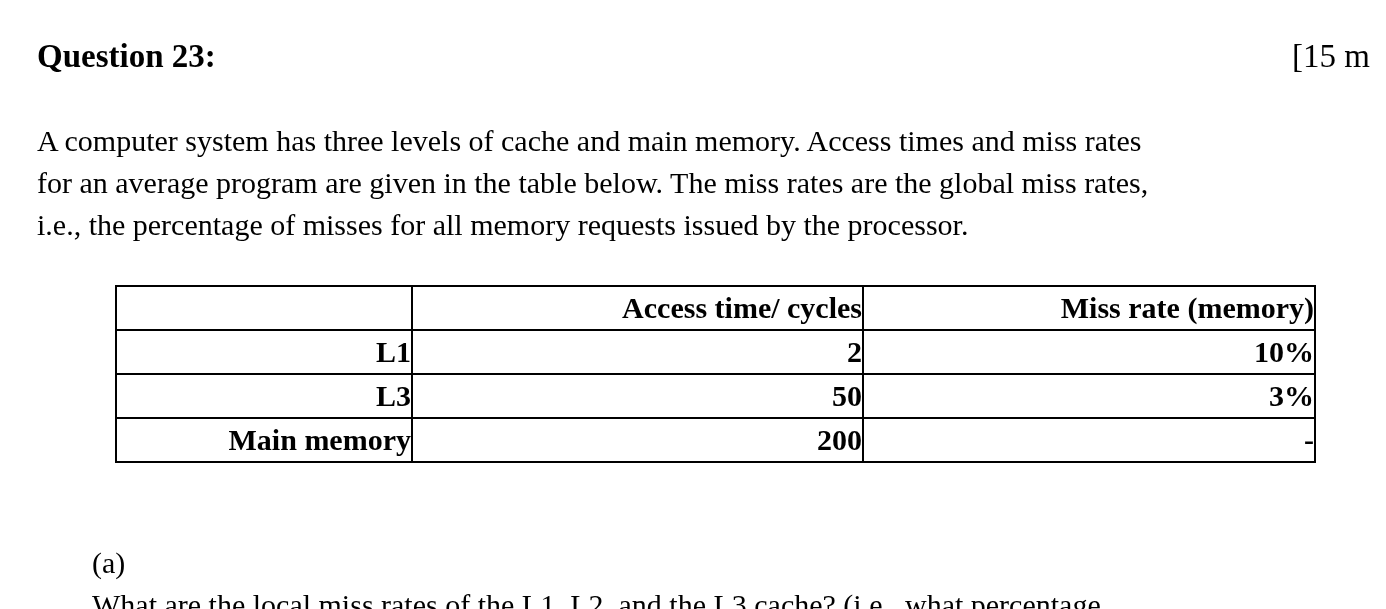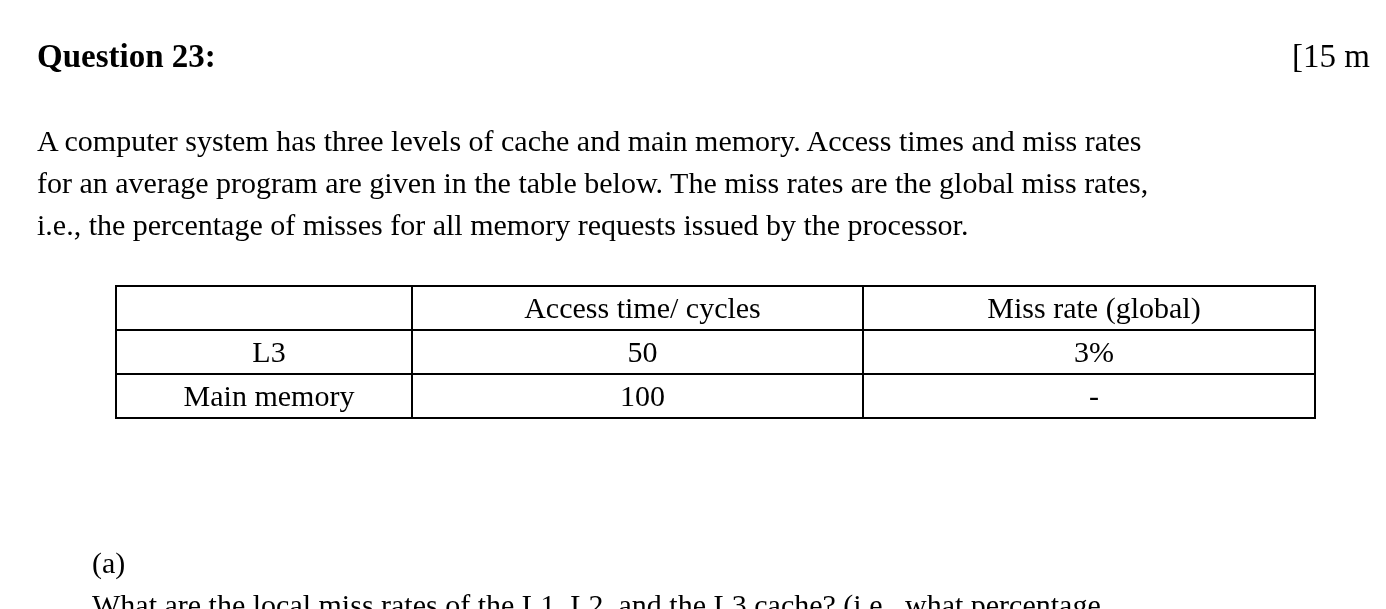--- a/index.html
+++ b/index.html
@@ -80,22 +80,22 @@
     border-collapse: collapse;
     table-layout: fixed;
     font-size: 30px;
   }
   .spec-table td,
   .spec-table th {
     border: 2px solid #000000;
     padding: 2px 0 2px 10px;
     height: 38px;
     vertical-align: middle;
-    text-align: center;
-    font-weight: normal;
+    text-align: right;
+    font-weight: bold;
     line-height: 34px;
     overflow: hidden;
     white-space: nowrap;
   }
   .col-label   { width: 296px; }
   .col-access  { width: 451px; }
   .col-miss    { width: 452px; }
 
   
   .subq {
@@ -140,32 +140,37 @@
   <table class="spec-table">
     <colgroup>
       <col class="col-label">
       <col class="col-access">
       <col class="col-miss">
     </colgroup>
     <thead>
       <tr>
         <th></th>
         <th>Access time/ cycles</th>
-        <th>Miss rate (global)</th>
+        <th>Miss rate (memory)</th>
       </tr>
     </thead>
     <tbody>
+      <tr>
+        <td>L1</td>
+        <td>2</td>
+        <td>10%</td>
+      </tr>
       <tr>
         <td>L3</td>
         <td>50</td>
         <td>3%</td>
       </tr>
       <tr>
         <td>Main memory</td>
-        <td>100</td>
+        <td>200</td>
         <td>-</td>
       </tr>
     </tbody>
   </table>
 
   <div class="subq">
     <span class="marker">(a)</span>
     <span class="body">
       <span class="ln">What are the local miss rates of the L1, L2, and the L3 cache? (i.e., what percentage</span>
       <span class="ln">of requests coming through to the respective cache level is missed?)</span>

